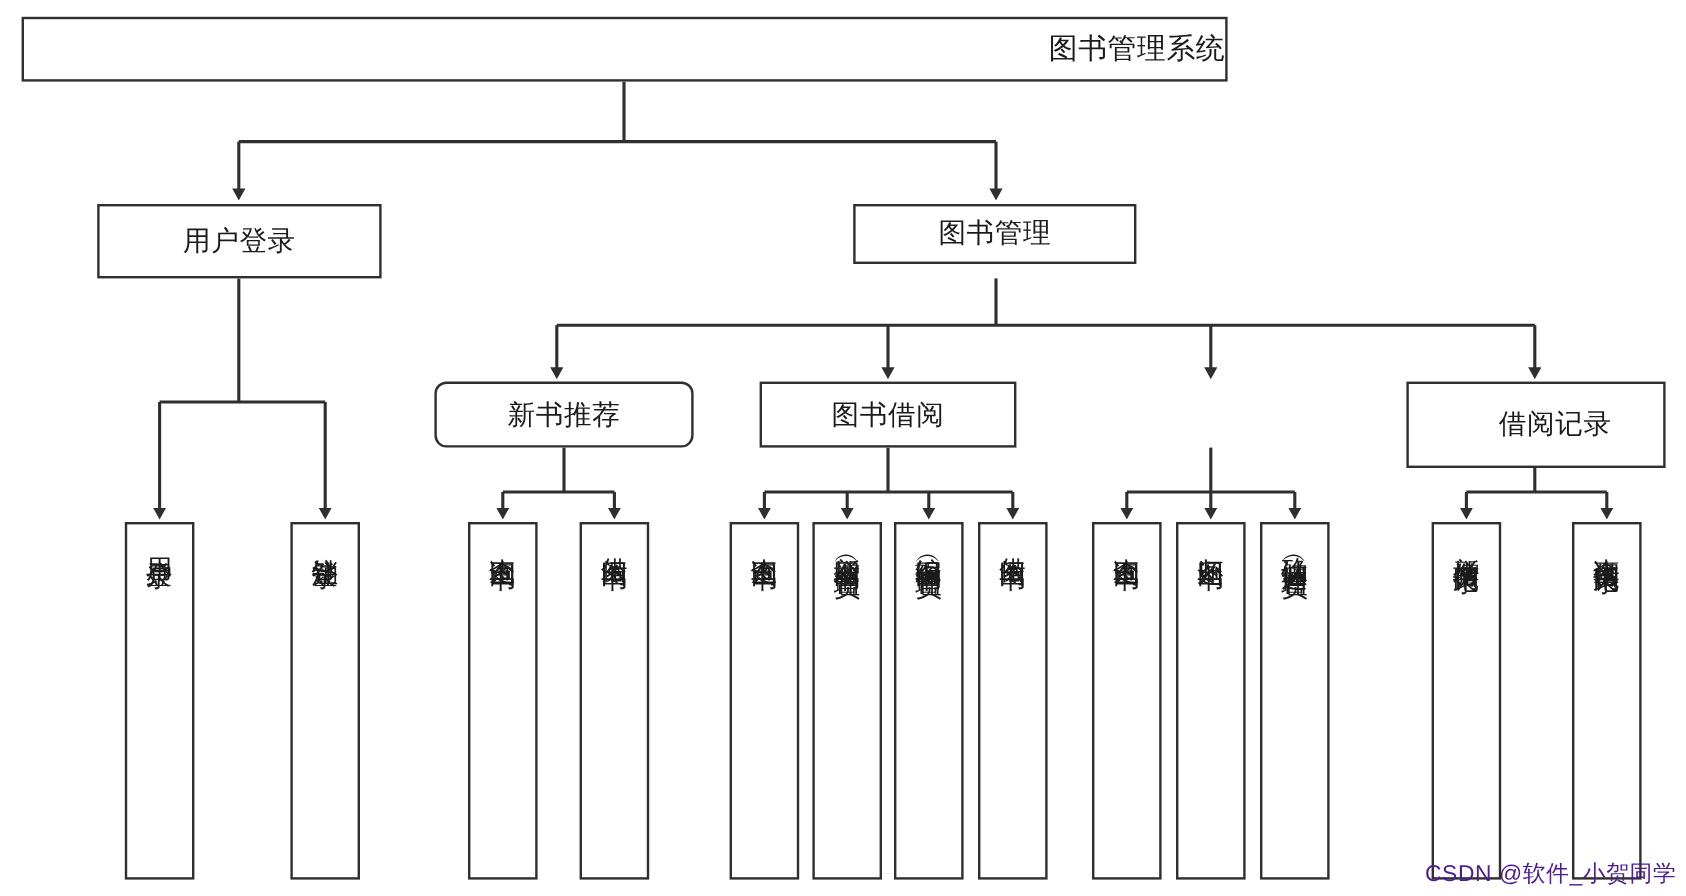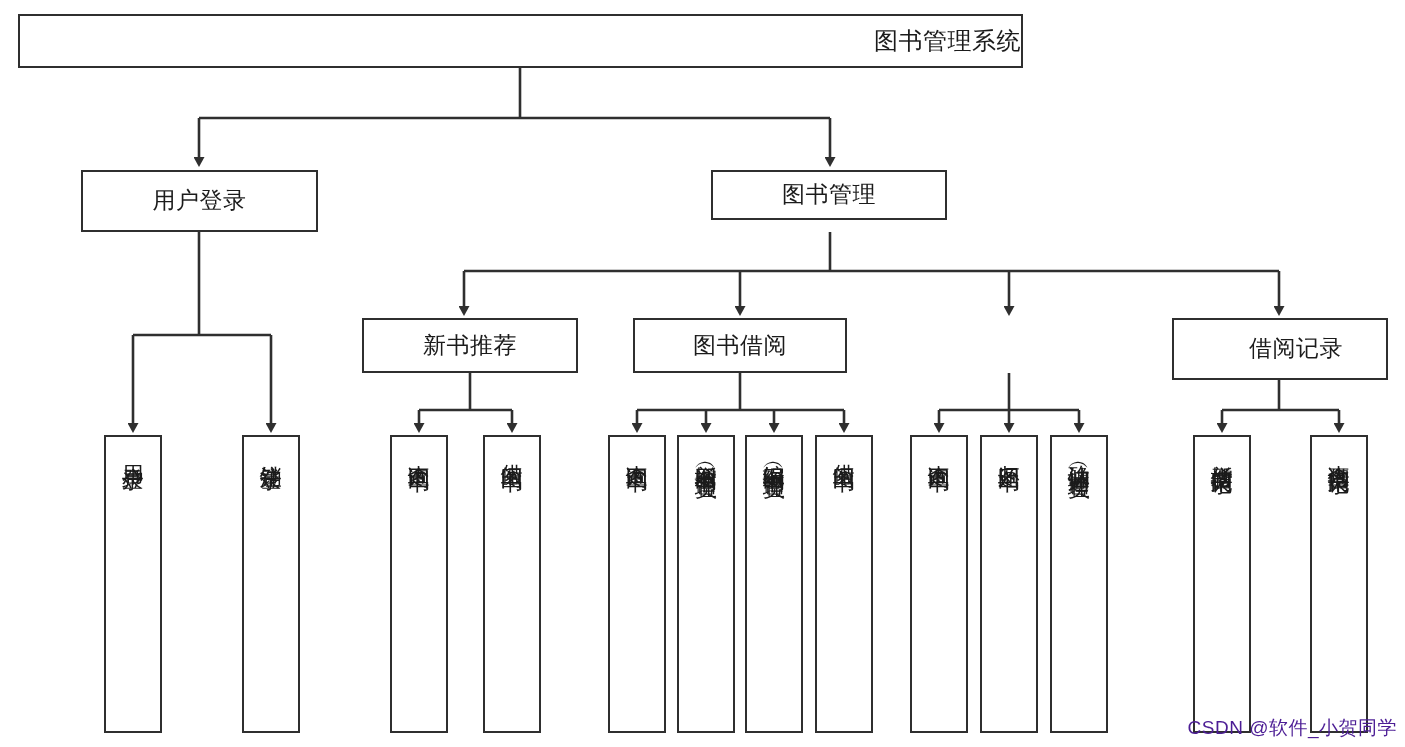--- a/index.html
+++ b/index.html
@@ -132,27 +132,27 @@
     <span class="lbl">图书管理系统</span>
   </div>
 
   <div class="node h-node" style="left:81px; top:170px; width:237px; height:62px;">
     <span class="lbl">用户登录</span>
   </div>
   <div class="node h-node" style="left:711px; top:170px; width:236px; height:50px;">
     <span class="lbl">图书管理</span>
   </div>
 
-  <div class="node h-node" style="left:362px; top:318px; width:216px; height:55px;">
+  <div class="node h-node" style="left:362px; top:318px; width:216px; height:55px;border-radius:10px;">
     <span class="lbl">新书推荐</span>
   </div>
   <div class="node h-node" style="left:633px; top:318px; width:214px; height:55px;">
     <span class="lbl">图书借阅</span>
   </div>
-  <div class="node h-node" style="left:1172px; top:318px; width:216px; height:62px;padding-left:32px;">
+  <div class="node h-node" style="left:1172px; top:318px; width:216px; height:72px;padding-left:32px;">
     <span class="lbl">借阅记录</span>
   </div>
 
   <div class="node v-node" style="left:104px; top:435px; width:58px; height:298px;">
     <span class="lbl">用户登录</span>
   </div>
   <div class="node v-node" style="left:242px; top:435px; width:58px; height:298px;">
     <span class="lbl">注销登录</span>
   </div>
 

